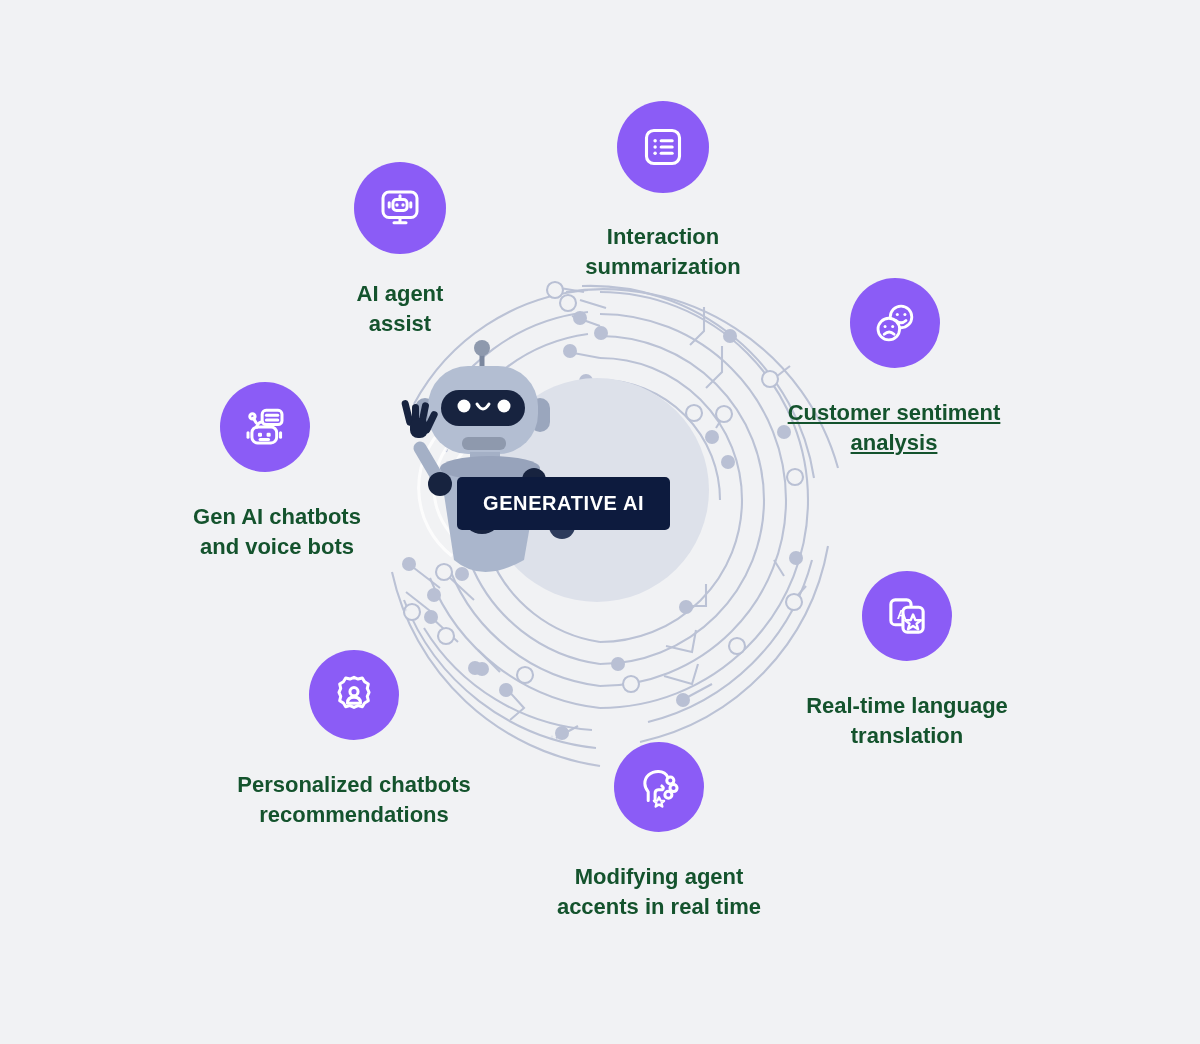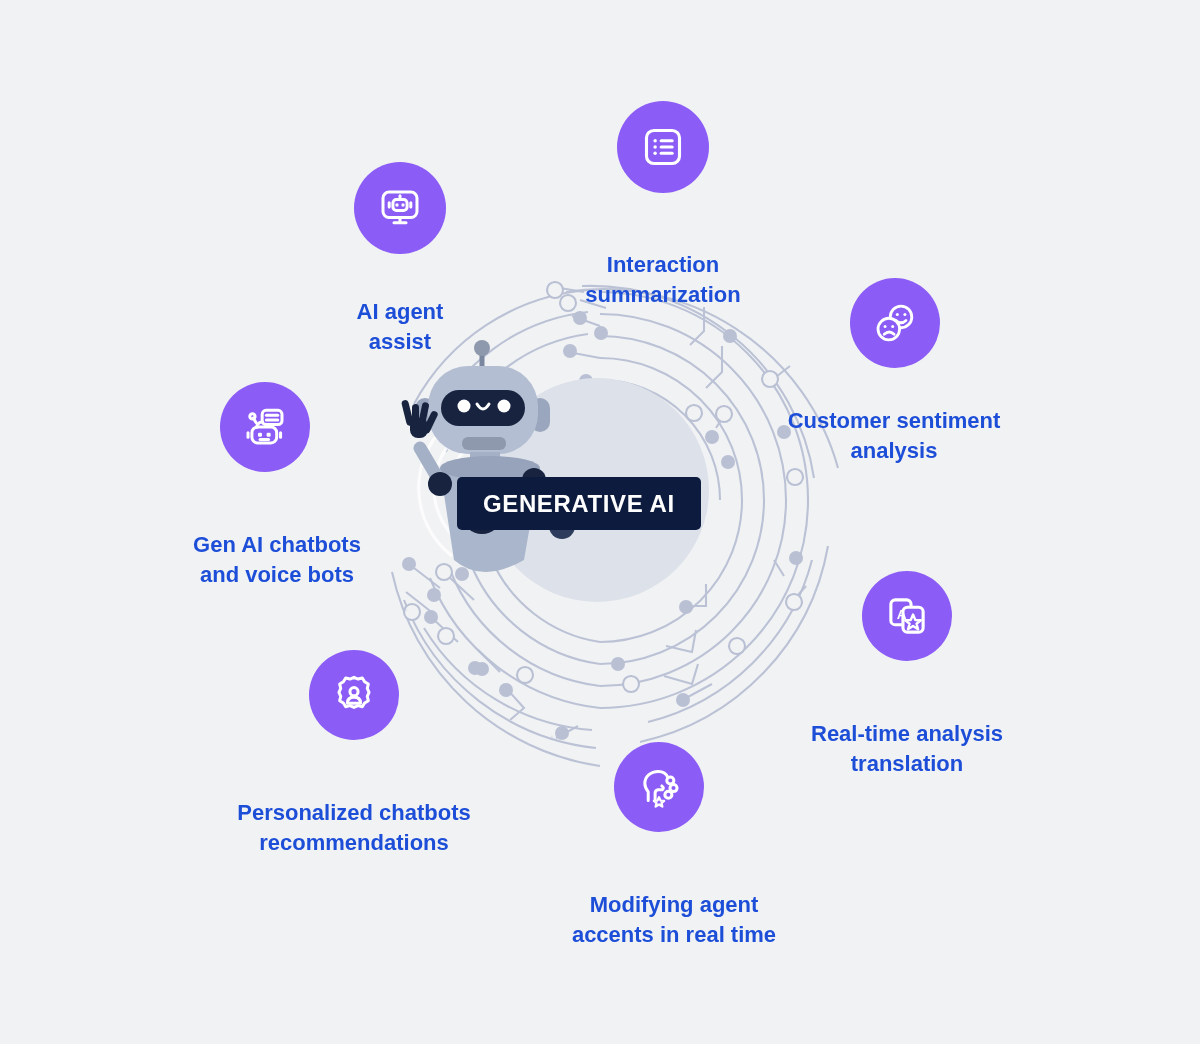--- a/index.html
+++ b/index.html
@@ -37,21 +37,21 @@
     left: 457px;
     top: 477px;
     height: 53px;
     padding: 0 26px;
     display: flex;
     align-items: center;
     justify-content: center;
     background: #0d1b3e;
     border-radius: 5px;
     color: #ffffff;
-    font-size: 24px;
+    font-size: 20px;
     font-weight: bold;
     letter-spacing: 0.6px;
     white-space: nowrap;
     z-index: 40;
   }
 
   
   .node {
     position: absolute;
     z-index: 30;
@@ -59,27 +59,26 @@
   .node-icon {
     position: absolute;
     border-radius: 50%;
     background: #8b5cf6;
     display: flex;
     align-items: center;
     justify-content: center;
   }
   .node-label {
     position: absolute;
-    color: #1d4ed8;
+    color: #14532d;
     font-size: 22px;
     font-weight: bold;
     line-height: 1.37;
     text-align: center;
     white-space: pre-line;
-    margin-top: 28px;
   }
   .node-icon svg {
     display: block;
   }
 </style>
 </head>
 <body>
 
 <div id="infographic">
 
@@ -265,53 +264,53 @@
         <circle cx="16.4" cy="9.6" r="6.1"></circle>
         <circle cx="14.3" cy="8.2" r="0.85" fill="#ffffff" stroke="none"></circle>
         <circle cx="18.6" cy="8.2" r="0.85" fill="#ffffff" stroke="none"></circle>
         <path d="M 13.6 11.6 q 2.8 2.6 5.6 0"></path>
         <circle cx="9.5" cy="16.4" r="6.1" fill="#8b5cf6"></circle>
         <circle cx="7.4" cy="15" r="0.85" fill="#ffffff" stroke="none"></circle>
         <circle cx="11.7" cy="15" r="0.85" fill="#ffffff" stroke="none"></circle>
         <path d="M 6.9 19.4 q 2.8 -2.6 5.6 0"></path>
       </svg>
     </div>
-    <div class="node-label" style="left:694px; top:378px; width:400px;">Customer sentiment
+    <div class="node-label" style="left:694px; top:398px; width:400px;text-decoration:underline;">Customer sentiment
 analysis</div>
   </div>
 
   <div class="node">
     <div class="node-icon" style="left:862px; top:571px; width:90px; height:90px;">
       <svg width="44" height="44" viewBox="0 0 24 24" fill="none" stroke="#ffffff" stroke-width="1.7" stroke-linecap="round" stroke-linejoin="round">
         <rect x="3.2" y="3.2" width="11" height="13.6" rx="2.4"></rect>
         <rect x="9.8" y="7.2" width="11" height="13.6" rx="2.4" fill="#8b5cf6"></rect>
         <text x="6.4" y="13.4" font-family="Liberation Sans, sans-serif" font-size="7.4" font-weight="bold" fill="#ffffff" stroke="none">A</text>
         <path d="M 15.3 11.2 l 1.25 3.0 l 3.0 0.1 l -2.35 1.9 l 0.85 3.0 l -2.75 -1.75
                  l -2.75 1.75 l 0.85 -3.0 l -2.35 -1.9 l 3.0 -0.1 Z" stroke="#ffffff" stroke-width="1.3" fill="none"></path>
       </svg>
     </div>
-    <div class="node-label" style="left:707px; top:691px; width:400px;">Real-time analysis
+    <div class="node-label" style="left:707px; top:691px; width:400px;">Real-time language
 translation</div>
   </div>
 
   <div class="node">
     <div class="node-icon" style="left:614px; top:742px; width:90px; height:90px;">
       <svg width="46" height="46" viewBox="0 0 26 26" fill="none" stroke="#ffffff" stroke-width="1.7" stroke-linecap="round" stroke-linejoin="round">
         <path d="M 12.6 4.2 C 8.2 4.2 5.0 7.2 5.0 11.0 C 5.0 13.2 6.0 14.6 6.9 15.8
                  L 6.9 20.6"></path>
         <path d="M 12.6 4.2 C 15.3 4.2 17.2 5.6 18.0 7.6"></path>
         <path d="M 14.6 12.4 q 1.6 1.0 0.2 2.2 l -2.2 0 q -1.8 0.2 -1.8 2.0 l 0 3.6"></path>
         <circle cx="19.4" cy="9.3" r="2.0"></circle>
         <circle cx="21.2" cy="13.6" r="2.0"></circle>
         <circle cx="18.3" cy="17.4" r="2.0"></circle>
         <path d="M 13.0 18.8 l 0.9 1.9 l 2.0 0.1 l -1.5 1.3 l 0.5 2.0 l -1.9 -1.2
                  l -1.9 1.2 l 0.5 -2.0 l -1.5 -1.3 l 2.0 -0.1 Z" stroke-width="1.3"></path>
       </svg>
     </div>
-    <div class="node-label" style="left:474px; top:862px; width:400px;">Modifying agent
+    <div class="node-label" style="left:459px; top:862px; width:400px;">Modifying agent
 accents in real time</div>
   </div>
 
   <div class="node">
     <div class="node-icon" style="left:309px; top:650px; width:90px; height:90px;">
       <svg width="46" height="46" viewBox="0 0 26 26" fill="none" stroke="#ffffff" stroke-width="1.7" stroke-linejoin="round">
         <path d="M 13 3.0 l 2.3 1.0 l 2.4 -0.6 l 1.3 2.1 l 2.1 1.3 l -0.6 2.4
                  l 1.0 2.3 l -1.0 2.3 l 0.6 2.4 l -2.1 1.3 l -1.3 2.1 l -2.4 -0.6
                  l -2.3 1.0 l -2.3 -1.0 l -2.4 0.6 l -1.3 -2.1 l -2.1 -1.3 l 0.6 -2.4
                  l -1.0 -2.3 l 1.0 -2.3 l -0.6 -2.4 l 2.1 -1.3 l 1.3 -2.1 l 2.4 0.6 Z"></path>
@@ -351,17 +350,17 @@
         <line x1="13" y1="6.1" x2="13" y2="8.2"></line>
         <rect x="9.0" y="8.2" width="8.0" height="6.2" rx="2.0"></rect>
         <line x1="6.9" y1="10.1" x2="6.9" y2="12.5"></line>
         <line x1="19.1" y1="10.1" x2="19.1" y2="12.5"></line>
         <circle cx="11.3" cy="11.3" r="0.95" fill="#ffffff" stroke="none"></circle>
         <circle cx="14.7" cy="11.3" r="0.95" fill="#ffffff" stroke="none"></circle>
         <line x1="13" y1="18.4" x2="13" y2="21.2"></line>
         <line x1="9.6" y1="21.4" x2="16.4" y2="21.4"></line>
       </svg>
     </div>
-    <div class="node-label" style="left:200px; top:269px; width:400px;">AI agent
+    <div class="node-label" style="left:200px; top:279px; width:400px;">AI agent
 assist</div>
   </div>
 
 </div>
 
 </body></html>

